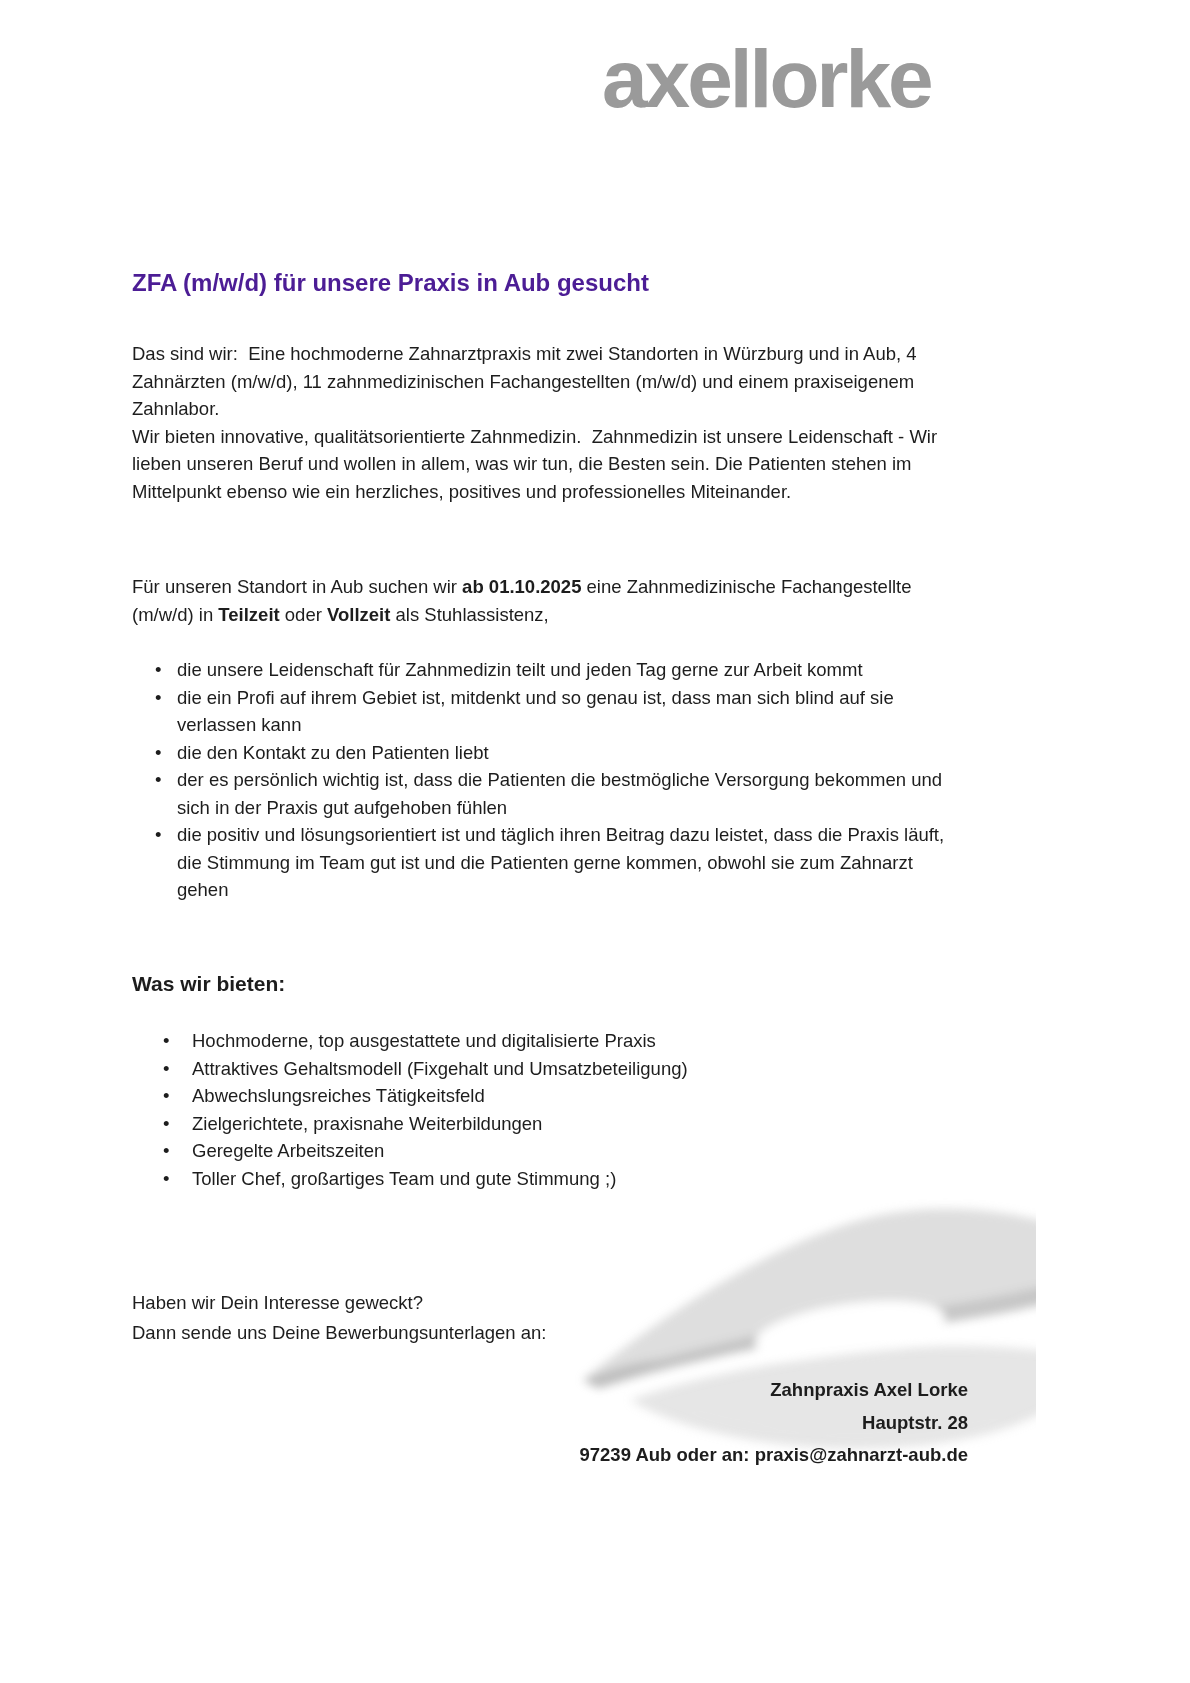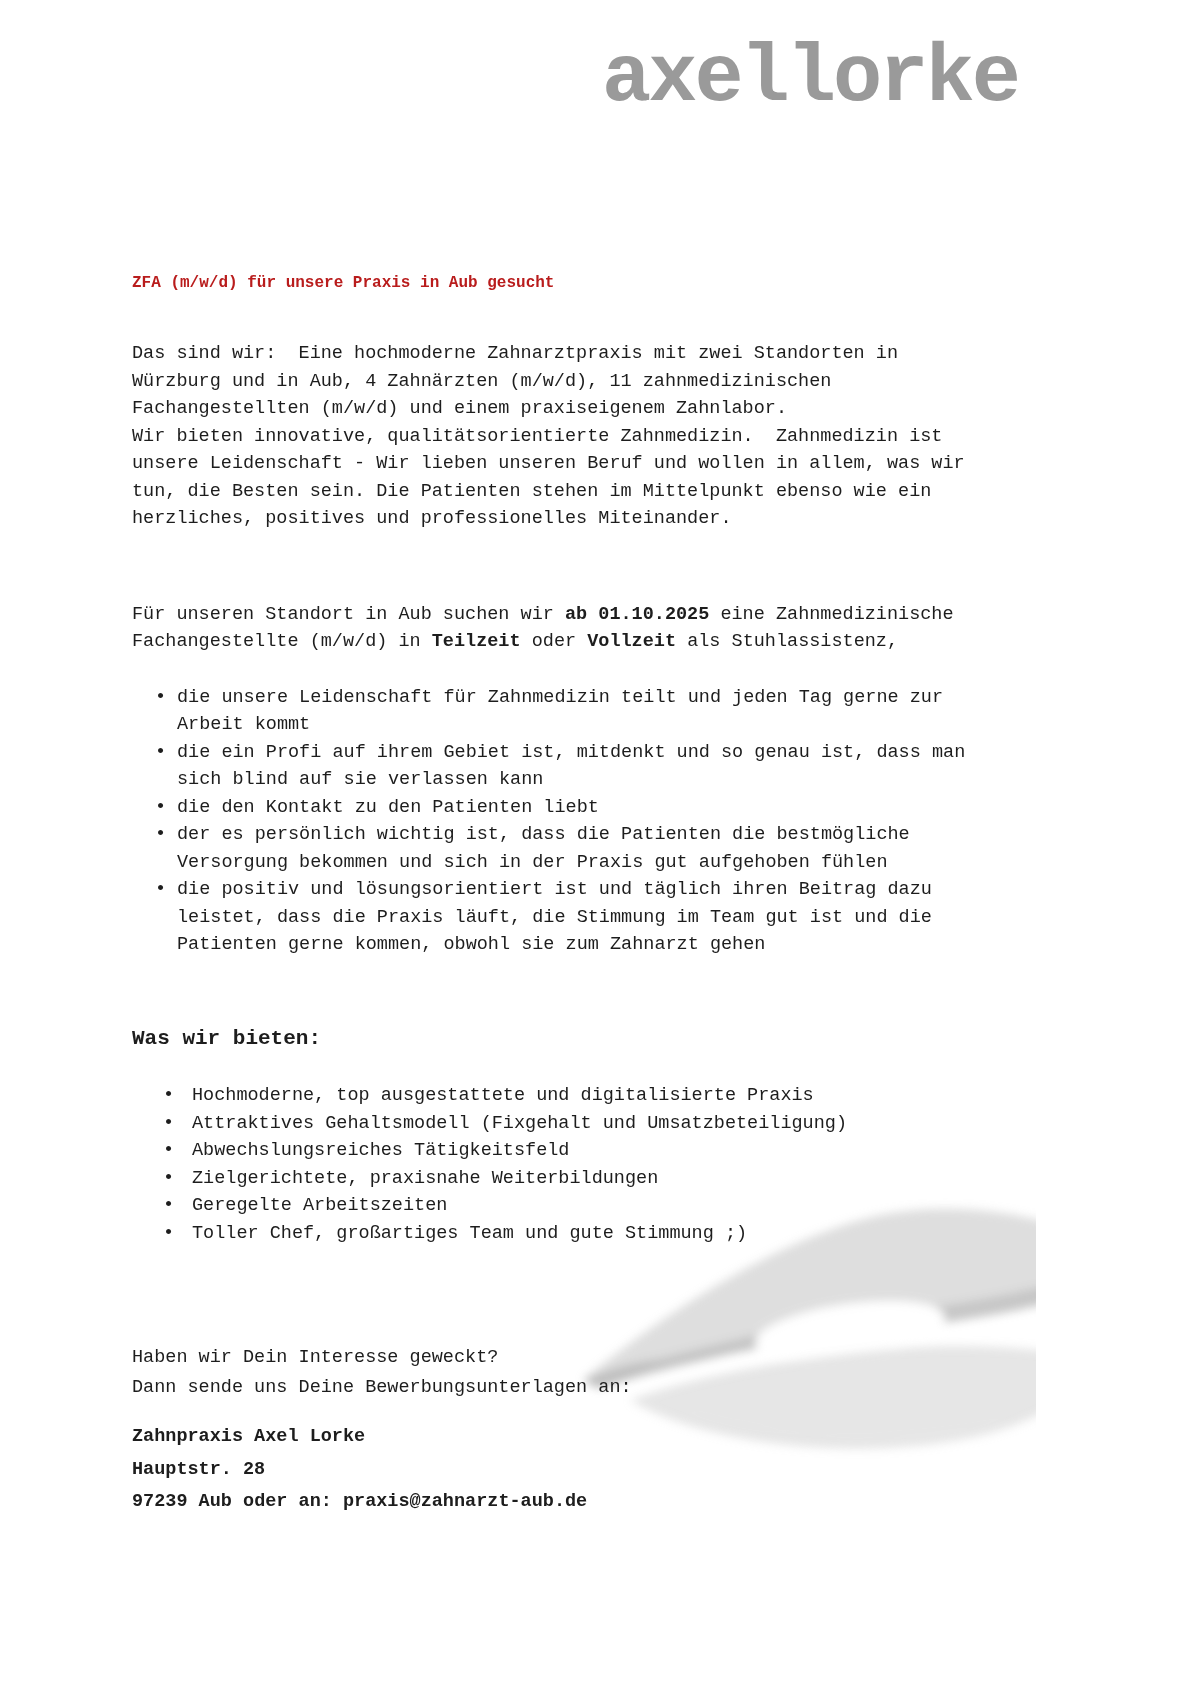--- a/index.html
+++ b/index.html
@@ -1,20 +1,20 @@
 <!DOCTYPE html>
 <html><head>
 <meta charset="utf-8">
 <style>
   html,body{margin:0;padding:0;background:#ffffff;}
   .page{
     position:relative;
     width:1036px;height:1683px;
     background:#ffffff;
-    font-family:Liberation Mono, monospace;
+    font-family:Liberation Sans, sans-serif;
     color:#1d1d1d;
     overflow:hidden;
   }
   
   .logo-brand{
     position:absolute;left:602px;top:38px;
     font-size:82px;font-weight:700;line-height:1;
     letter-spacing:-3px;color:#9a9a9a;white-space:nowrap;
   }
   .logo-tagline{
@@ -22,37 +22,37 @@
     font-size:33px;line-height:1.1;color:#3a3a3a;white-space:nowrap;
   }
   .seal{position:absolute;left:1076px;top:79px;}
   
   .content{
     position:absolute;left:132px;top:0;width:836px;
     font-size:18.5px;line-height:27.5px;
   }
   .title{
     margin:268px 0 0 0;
-    font-size:16px;line-height:30px;font-weight:700;color:#b91c1c;
+    font-size:24px;line-height:30px;font-weight:700;color:#4c1d95;
   }
   p{margin:0;white-space:pre-wrap;}
   .about{margin-top:42px;}
   .vacancy{margin-top:68px;}
   .b{font-weight:700;}
   ul{list-style:none;margin:0;padding:0;}
   li{display:flex;}
   .list-a{margin-top:28px;}
   .list-b{margin-top:30px;}
   .list-a .dot{flex:0 0 22px;margin-left:23px;}
   .list-b .dot{flex:0 0 29px;margin-left:31px;}
   .dot{font-size:18.5px;}
   .txt{flex:1;}
   .offer-heading{margin-top:66px;font-size:21px;line-height:27.5px;font-weight:700;}
   .interest{margin-top:96px;line-height:30px;}
-  .address{margin-top:18px;line-height:32.5px;font-weight:700;}
+  .address{margin-top:26px;line-height:32.5px;font-weight:700;text-align:right;}
   .closing{margin-top:25px;}
   
   .lips{position:absolute;left:545px;top:1162px;}
 </style>
 </head>
 <body>
 
 <div class="page">
 
   <div class="logo-brand">axellorke</div>

